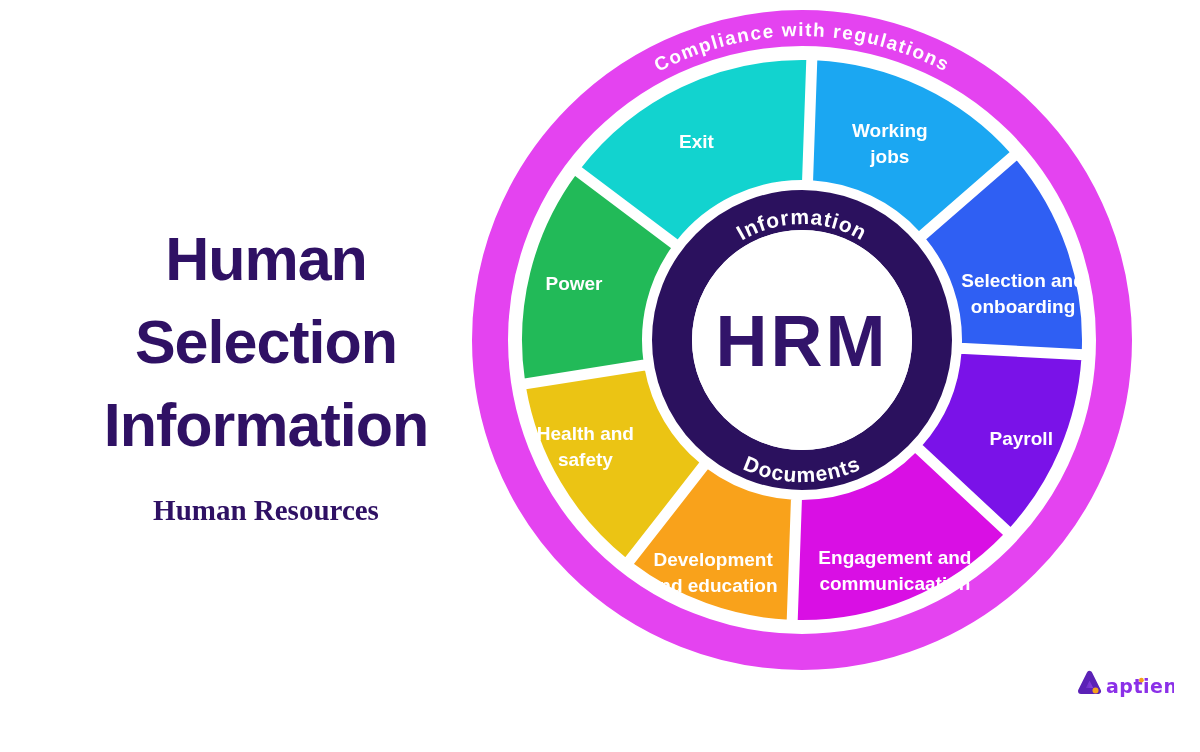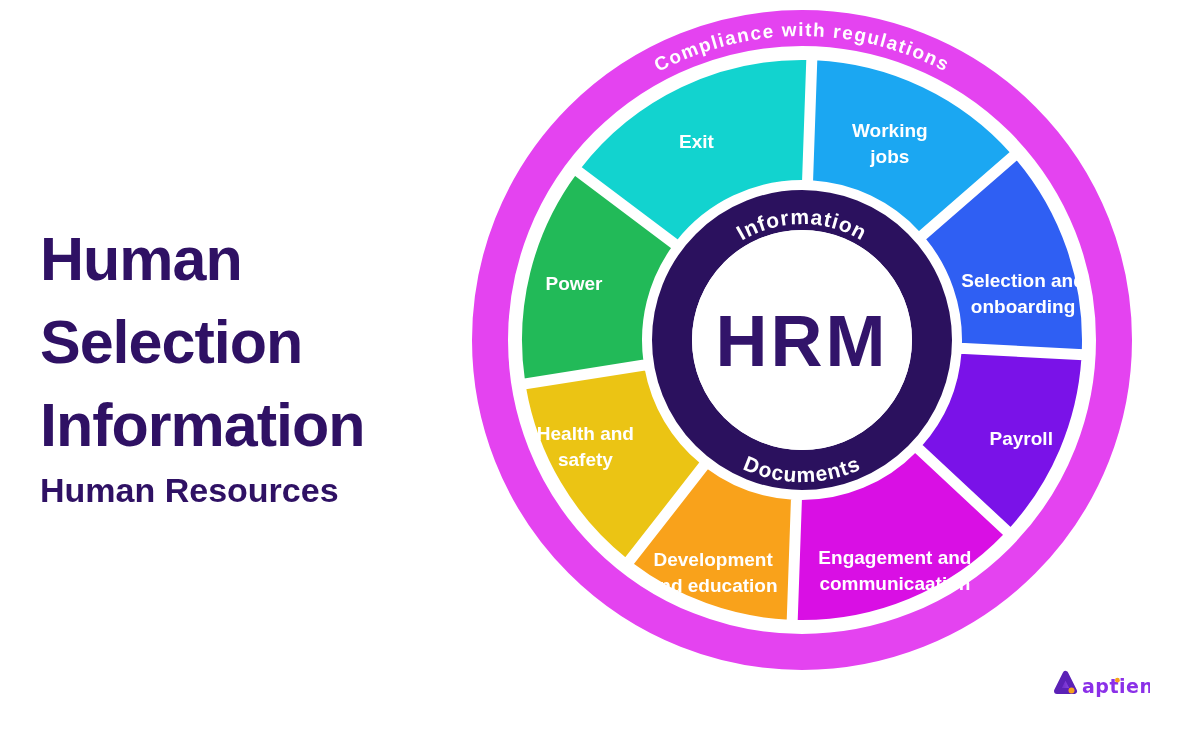--- a/index.html
+++ b/index.html
@@ -7,33 +7,35 @@
     width: 1200px; height: 752px;
     background: #ffffff;
     position: relative;
     overflow: hidden;
     font-family: "Liberation Sans", sans-serif;
   }
   .title-block {
     position: absolute;
     left: 40px; top: 218px;
     width: 452px;
+    text-align: center;
     color: #2F1164;
   }
   .title-line {
     font-size: 61px;
     line-height: 83px;
     font-weight: 800;
     letter-spacing: -1px;
   }
   .subtitle {
-    margin-top: 4px;
-    font-size: 34px;
+    margin-top: 24px;
+    font-size: 29px;
     line-height: 38px;
     font-weight: 800;
+    font-family: Liberation Serif, serif;
   }
   .wheel-wrap {
     position: absolute;
     left: 470px; top: 8px;
     width: 664px; height: 664px;
   }
   svg text { font-family: "Liberation Sans", sans-serif; }
   .curved-outer {
     font-size: 19px; font-weight: bold;
     letter-spacing: 1.5px; fill: #ffffff;
@@ -45,21 +47,21 @@
   .seg-label {
     font-size: 19px; font-weight: bold;
     fill: #ffffff; text-anchor: middle;
   }
   .hrm-text {
     font-size: 72px; font-weight: bold;
     letter-spacing: 3px; text-anchor: middle;
   }
   .logo {
     position: absolute;
-    left: 1050px; top: 664px;
+    left: 1074px; top: 664px;
     width: 100px; height: 40px;
   }
   .logo-text {
     font-family: "DejaVu Sans", sans-serif;
     font-size: 19px; font-weight: bold;
     letter-spacing: 0.5px;
   }
 </style>
 </head>
 <body>

